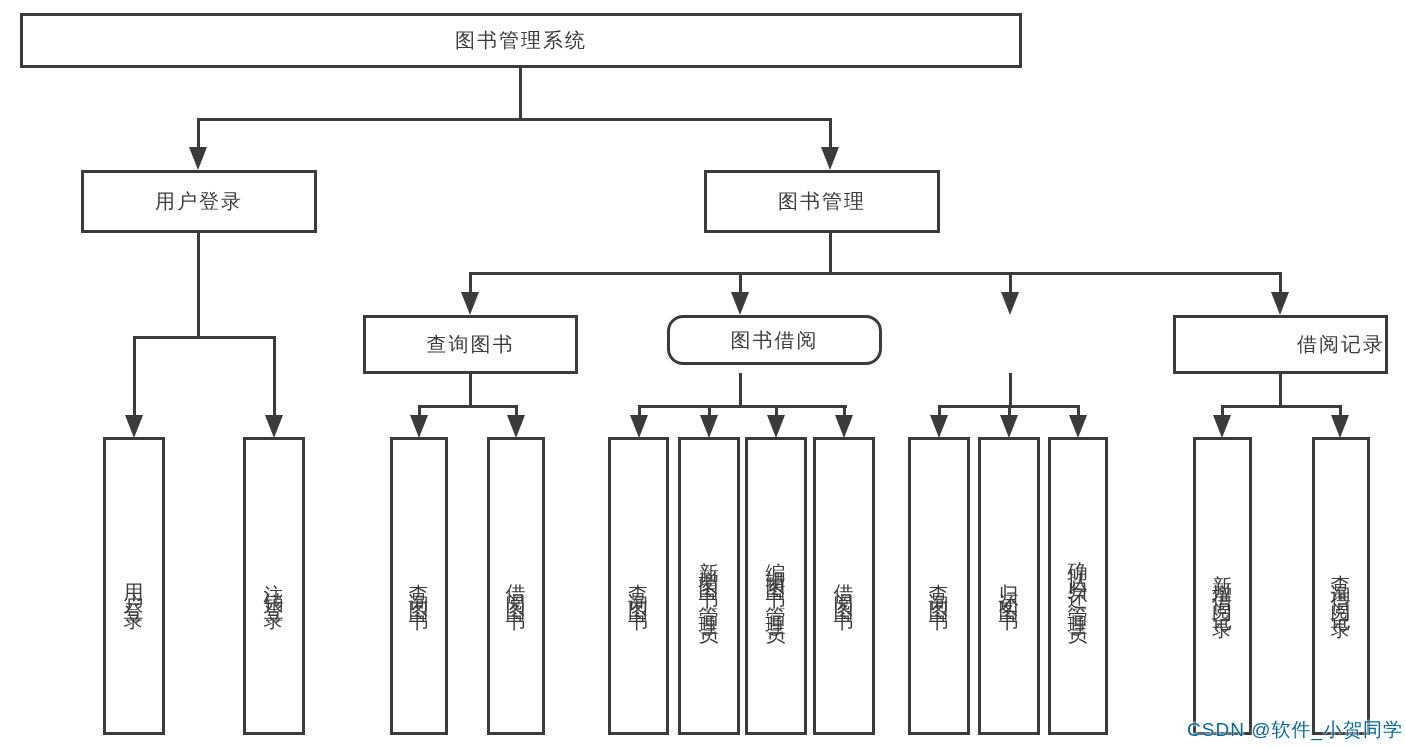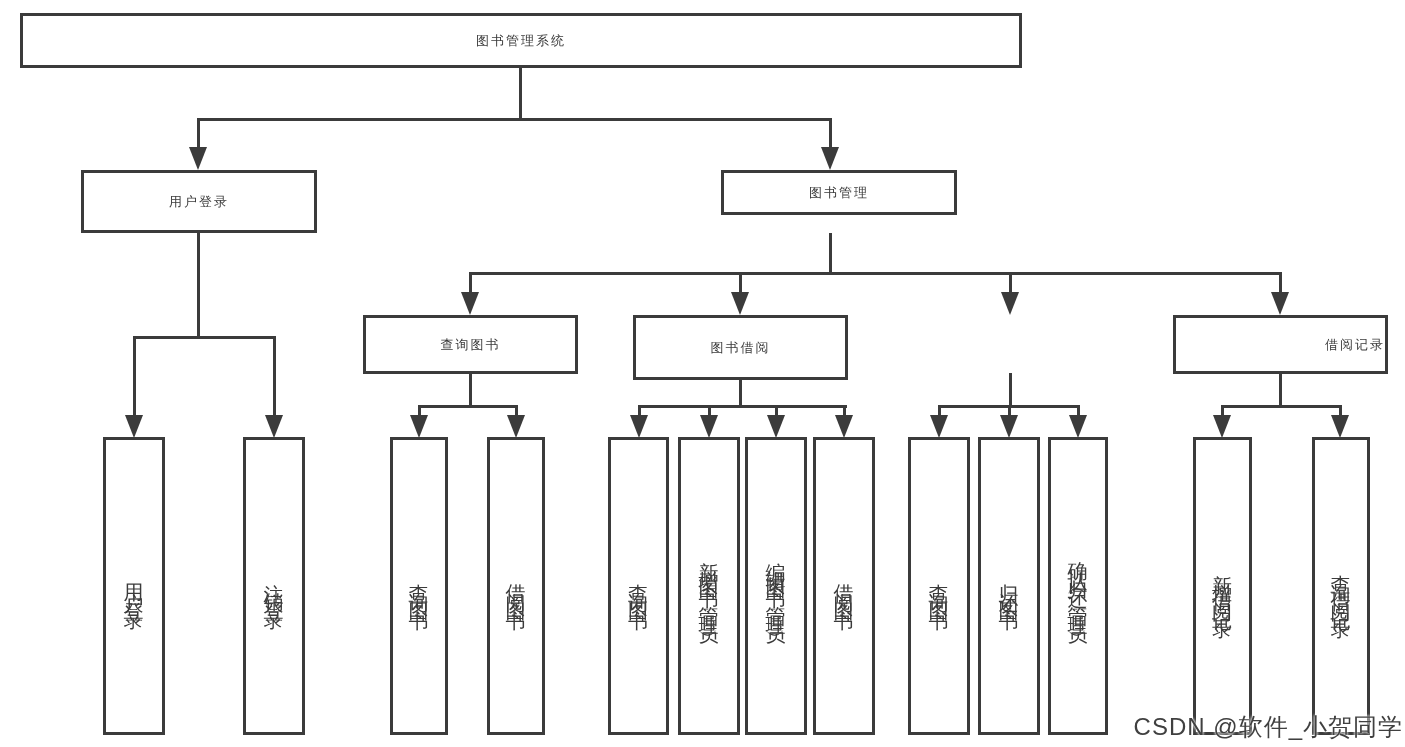--- a/index.html
+++ b/index.html
@@ -5,36 +5,36 @@
   * { margin:0; padding:0; box-sizing:border-box; }
   html,body { background:#ffffff; }
   body { font-family:"Liberation Sans","DejaVu Sans",sans-serif; }
   .canvas { position:relative; width:1405px; height:747px; background:#ffffff; overflow:hidden; }
 
   .node {
     position:absolute; background:#ffffff; border:3px solid #3b3b3b;
     display:flex; align-items:center; justify-content:center;
     color:#3b3b3b;
   }
-  .hnode { font-size:13px; letter-spacing:2px; font-weight:400; }
+  .hnode { font-size:20px; letter-spacing:2px; font-weight:400; }
   .leaf  { }
   .vtext {
     writing-mode:vertical-rl; text-orientation:mixed;
     font-size:20px; letter-spacing:9px; line-height:1; color:#3b3b3b;
   }
 
   .vl { position:absolute; width:3px;  background:#3b3b3b; }
   .hl { position:absolute; height:3px; background:#3b3b3b; }
   .ar { position:absolute; width:0; height:0;
         border-left:9px solid transparent; border-right:9px solid transparent;
         border-top:23px solid #3b3b3b; }
 
   .watermark {
     position:absolute; right:2px; bottom:4px;
-    font-size:24px; letter-spacing:1px; color:#404040;
+    font-size:19px; letter-spacing:1px; color:#0369a1;
     text-shadow:0 0 3px #ffffff, 0 0 3px #ffffff;
     z-index:10; white-space:nowrap;
   }
 </style>
 </head>
 <body>
 
 <div class="canvas">
 
   <div>
@@ -110,28 +110,28 @@
     <div class="ar" style="left:1331px;top:415px;"></div>
   </div>
 
   <div class="node hnode" style="left:20px;top:13px;width:1002px;height:55px;">
     <span>图书管理系统</span>
   </div>
 
   <div class="node hnode" style="left:81px;top:170px;width:236px;height:63px;">
     <span>用户登录</span>
   </div>
-  <div class="node hnode" style="left:721px;top:170px;width:236px;height:45px;">
+  <div class="node hnode" style="left:704px;top:170px;width:236px;height:63px;">
     <span>图书管理</span>
   </div>
 
   <div class="node hnode" style="left:363px;top:315px;width:215px;height:59px;">
     <span>查询图书</span>
   </div>
-  <div class="node hnode" style="left:633px;top:315px;width:215px;height:65px;">
+  <div class="node hnode" style="left:667px;top:315px;width:215px;height:50px;border-radius:16px;">
     <span>图书借阅</span>
   </div>
   <div class="node hnode" style="left:1173px;top:315px;width:215px;height:59px;justify-content:flex-end;">
     <span>借阅记录</span>
   </div>
 
   <div class="node leaf" style="left:103px;top:437px;width:62px;height:298px;">
     <span class="vtext">用户登录</span>
   </div>
   <div class="node leaf" style="left:243px;top:437px;width:62px;height:298px;">

